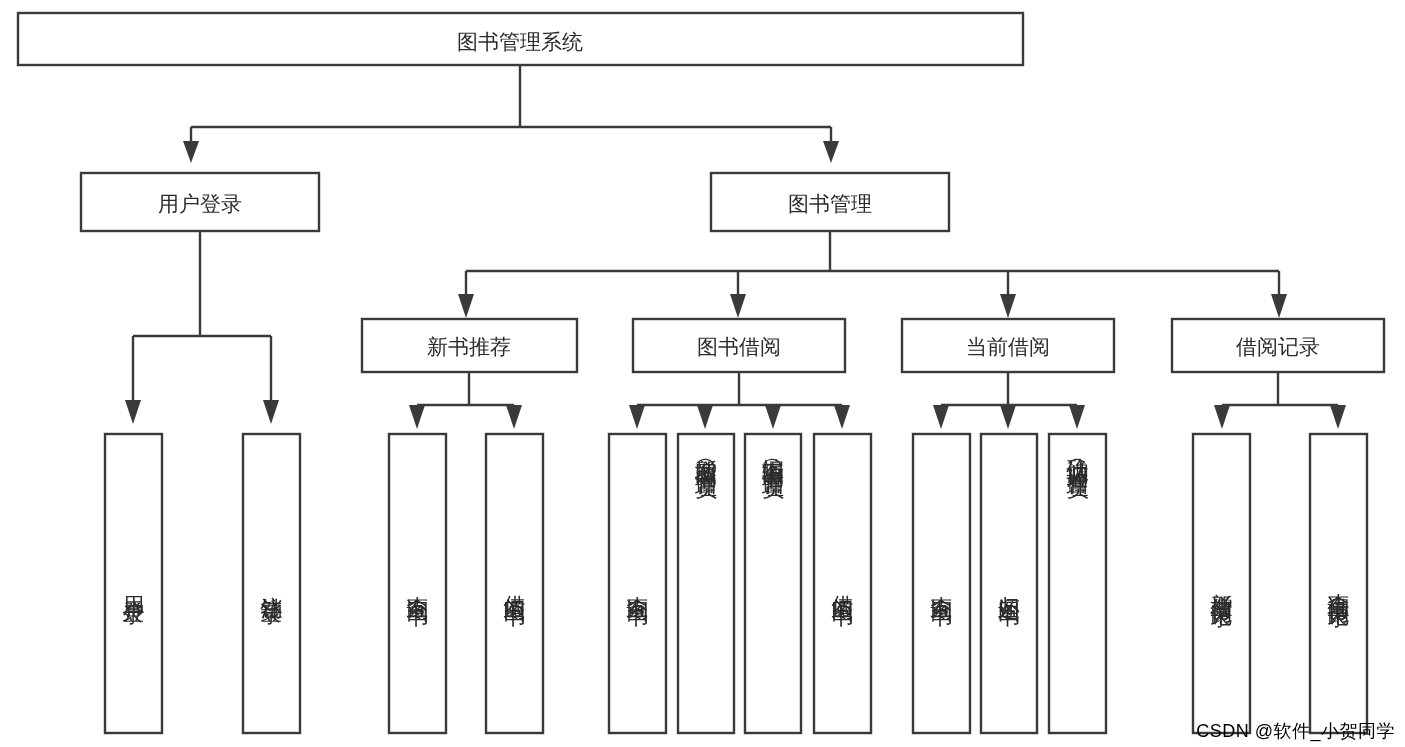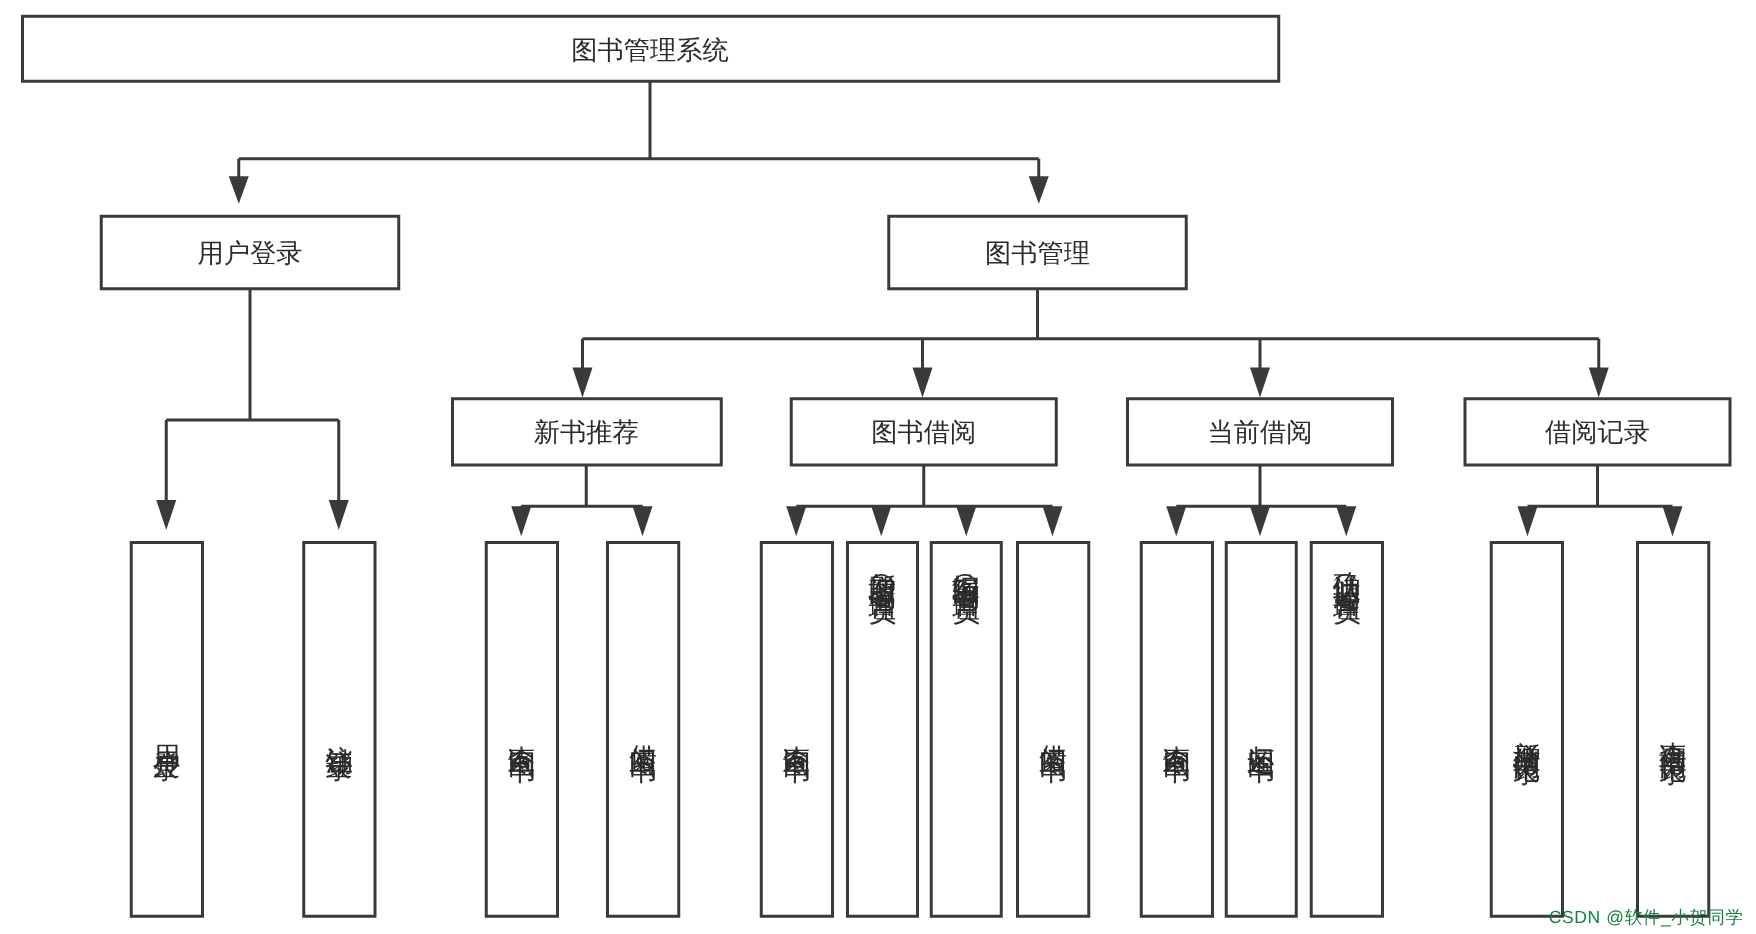--- a/index.html
+++ b/index.html
@@ -65,22 +65,22 @@
     letter-spacing: 3px;
     color: #2b2b2b;
     white-space: nowrap;
     text-align: center;
   }
   .watermark {
     position: absolute;
     right: 10px;
     bottom: 4px;
     font-family: "Liberation Sans", "DejaVu Sans", sans-serif;
-    font-size: 14px;
-    color: #15803d;
+    font-size: 18px;
+    color: #000000;
     letter-spacing: 0.5px;
     white-space: nowrap;
     pointer-events: none;
   }
 </style>
 </head>
 <body>
 
 <div id="diagram-root">
 

